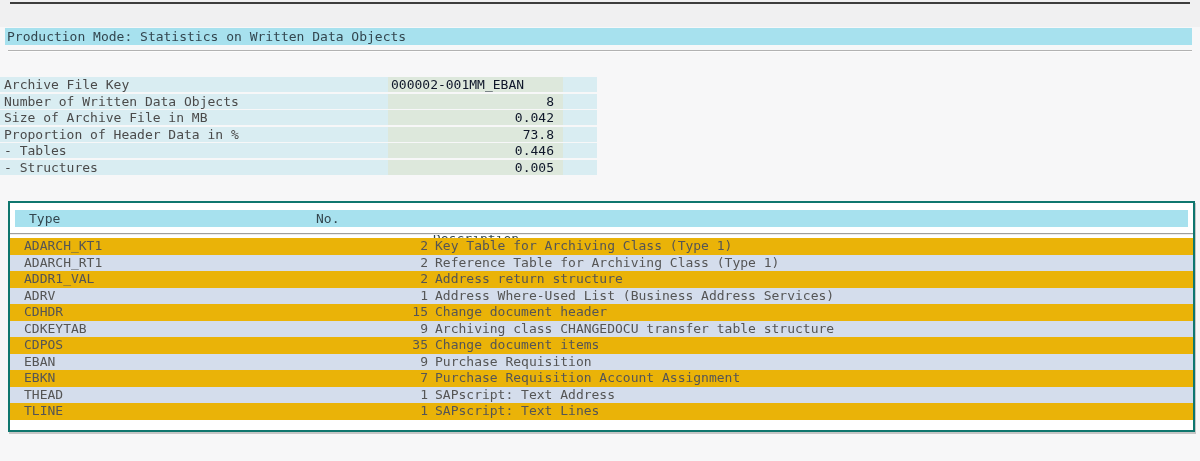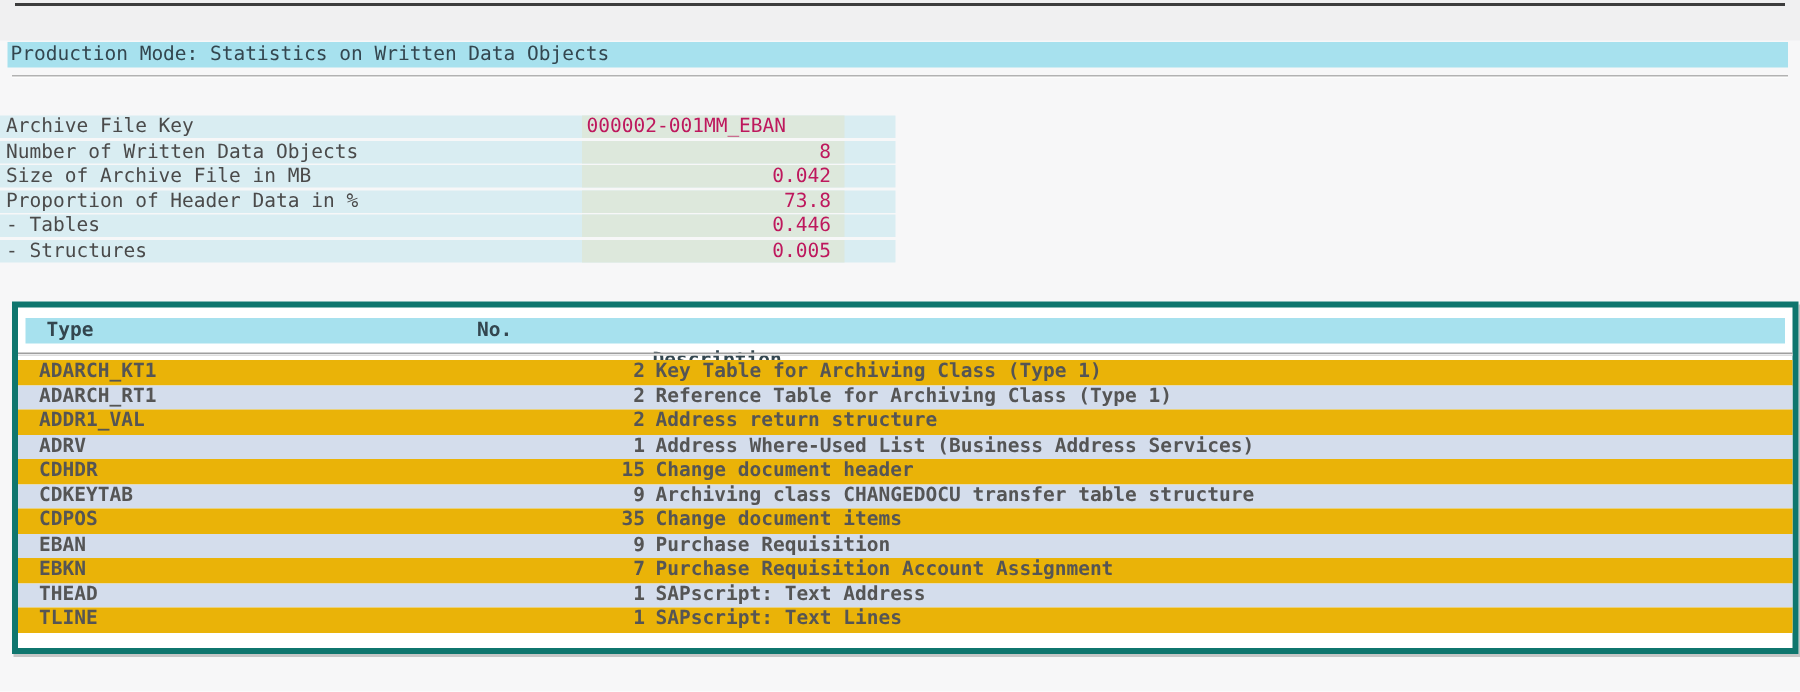--- a/index.html
+++ b/index.html
@@ -17,30 +17,29 @@
     white-space:nowrap;box-sizing:border-box;
   }
   .title-rule{position:absolute;left:8px;top:50px;width:1184px;height:1px;background:#b2b2b2;border-bottom:1px solid #fdfdfd;}
 
   
   .stats{position:absolute;left:0;top:77px;width:597px;}
   .stat-row{position:relative;height:15px;line-height:15px;background:#d9edf2;margin-bottom:1.5px;white-space:nowrap;}
   .stat-label{position:absolute;left:4px;top:0;color:#4a4a4a;}
   .stat-value{
     position:absolute;left:388px;top:0;width:175px;height:15px;
-    background:#dde8dc;padding-left:3px;box-sizing:border-box;color:#be185d;
+    background:#dde8dc;padding-left:3px;box-sizing:border-box;color:#0f172a;
   }
   .stat-value.num{text-align:right;padding-right:9px;padding-left:0;}
 
   
   .table-box{
     position:absolute;left:8px;top:201px;width:1183px;height:227px;
-    background:#ffffff;border:4px solid #0f766e;box-sizing:content-box;
+    background:#ffffff;border:2px solid #0f766e;box-sizing:content-box;
     box-shadow:1px 2px 0 #c6c6c6;
-    font-weight:bold;
   }
   .table-head{position:absolute;left:5px;top:7px;width:1173px;height:17px;background:#a7e1ee;line-height:17px;color:#33464f;}
   .h-type{position:absolute;left:14px;}
   .h-no{position:absolute;left:301px;}
   .h-desc{position:absolute;left:418px;margin-top:20px;}
   .head-sep{position:absolute;left:0;top:30px;width:100%;height:1px;background:#9e9e9e;border-bottom:1px solid #ececec;}
   .t-body{position:absolute;left:0;top:35px;width:100%;}
   .t-row{position:relative;height:16.5px;line-height:16.5px;background:#eab308;white-space:nowrap;}
   .t-row.striped{background:#d4ddec;}
   .c-type{position:absolute;left:14px;color:#555;}

